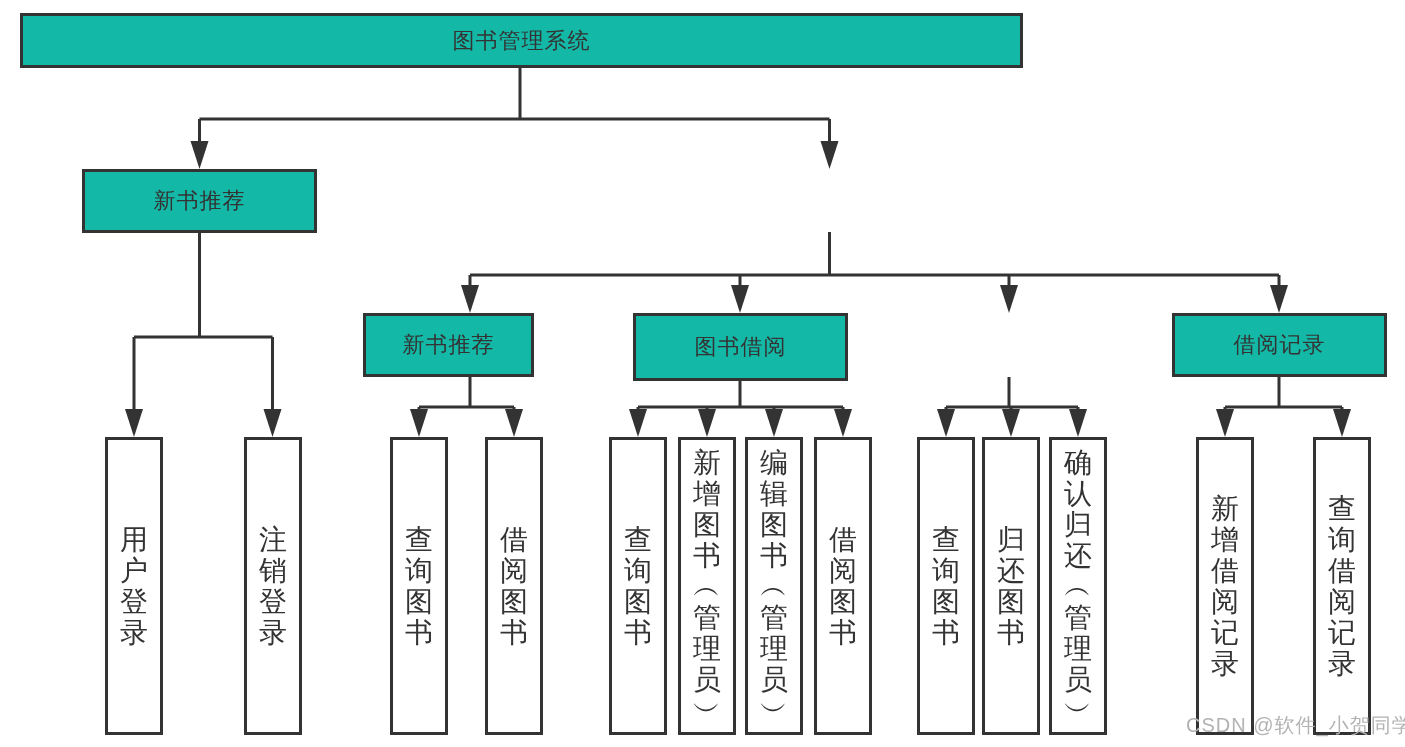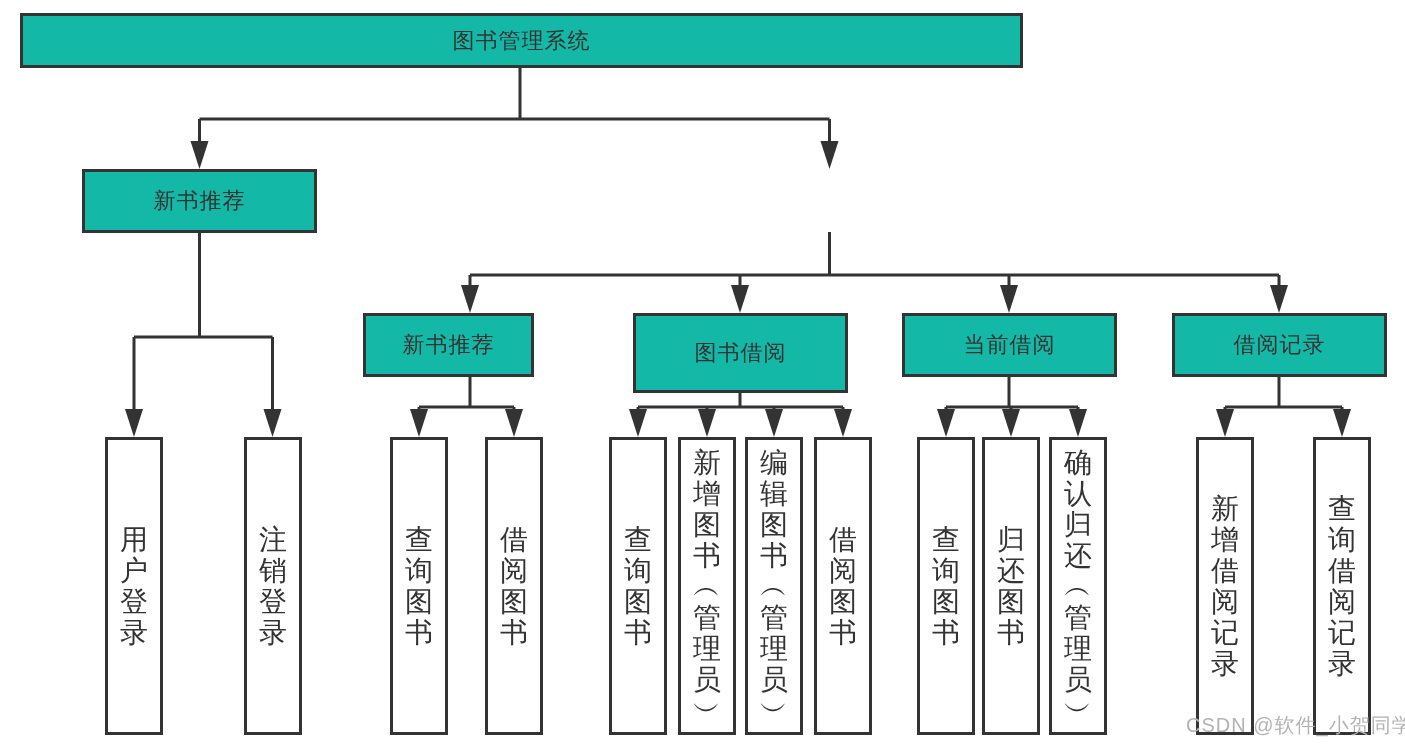--- a/index.html
+++ b/index.html
@@ -94,22 +94,21 @@
       <polygon points="1216,409 1234,409 1225,437"></polygon>
       <polygon points="1333,409 1351,409 1342,437"></polygon>
     </g>
   </svg>
 
   <div class="hbox" style="left:20px; top:13px; width:1003px; height:55px;">图书管理系统</div>
 
   <div class="hbox" style="left:82px; top:169px; width:235px; height:64px;">新书推荐</div>
 
   <div class="hbox" style="left:363px; top:313px; width:171px; height:64px;">新书推荐</div>
-  <div class="hbox" style="left:633px; top:313px; width:215px; height:80px;">图书借阅</div>
-  <div class="hbox" style="left:902px; top:313px; width:215px; height:64px;">当前借阅</div>
+  <div class="hbox" style="left:633px; top:313px; width:215px; height:68px;">图书借阅</div>
   <div class="hbox" style="left:1172px; top:313px; width:215px; height:64px;">借阅记录</div>
 
   <div class="vbox" style="left:105px; top:437px; width:58px; height:298px;">用
 户
 登
 录</div>
   <div class="vbox" style="left:244px; top:437px; width:58px; height:298px;">注
 销
 登
 录</div>

